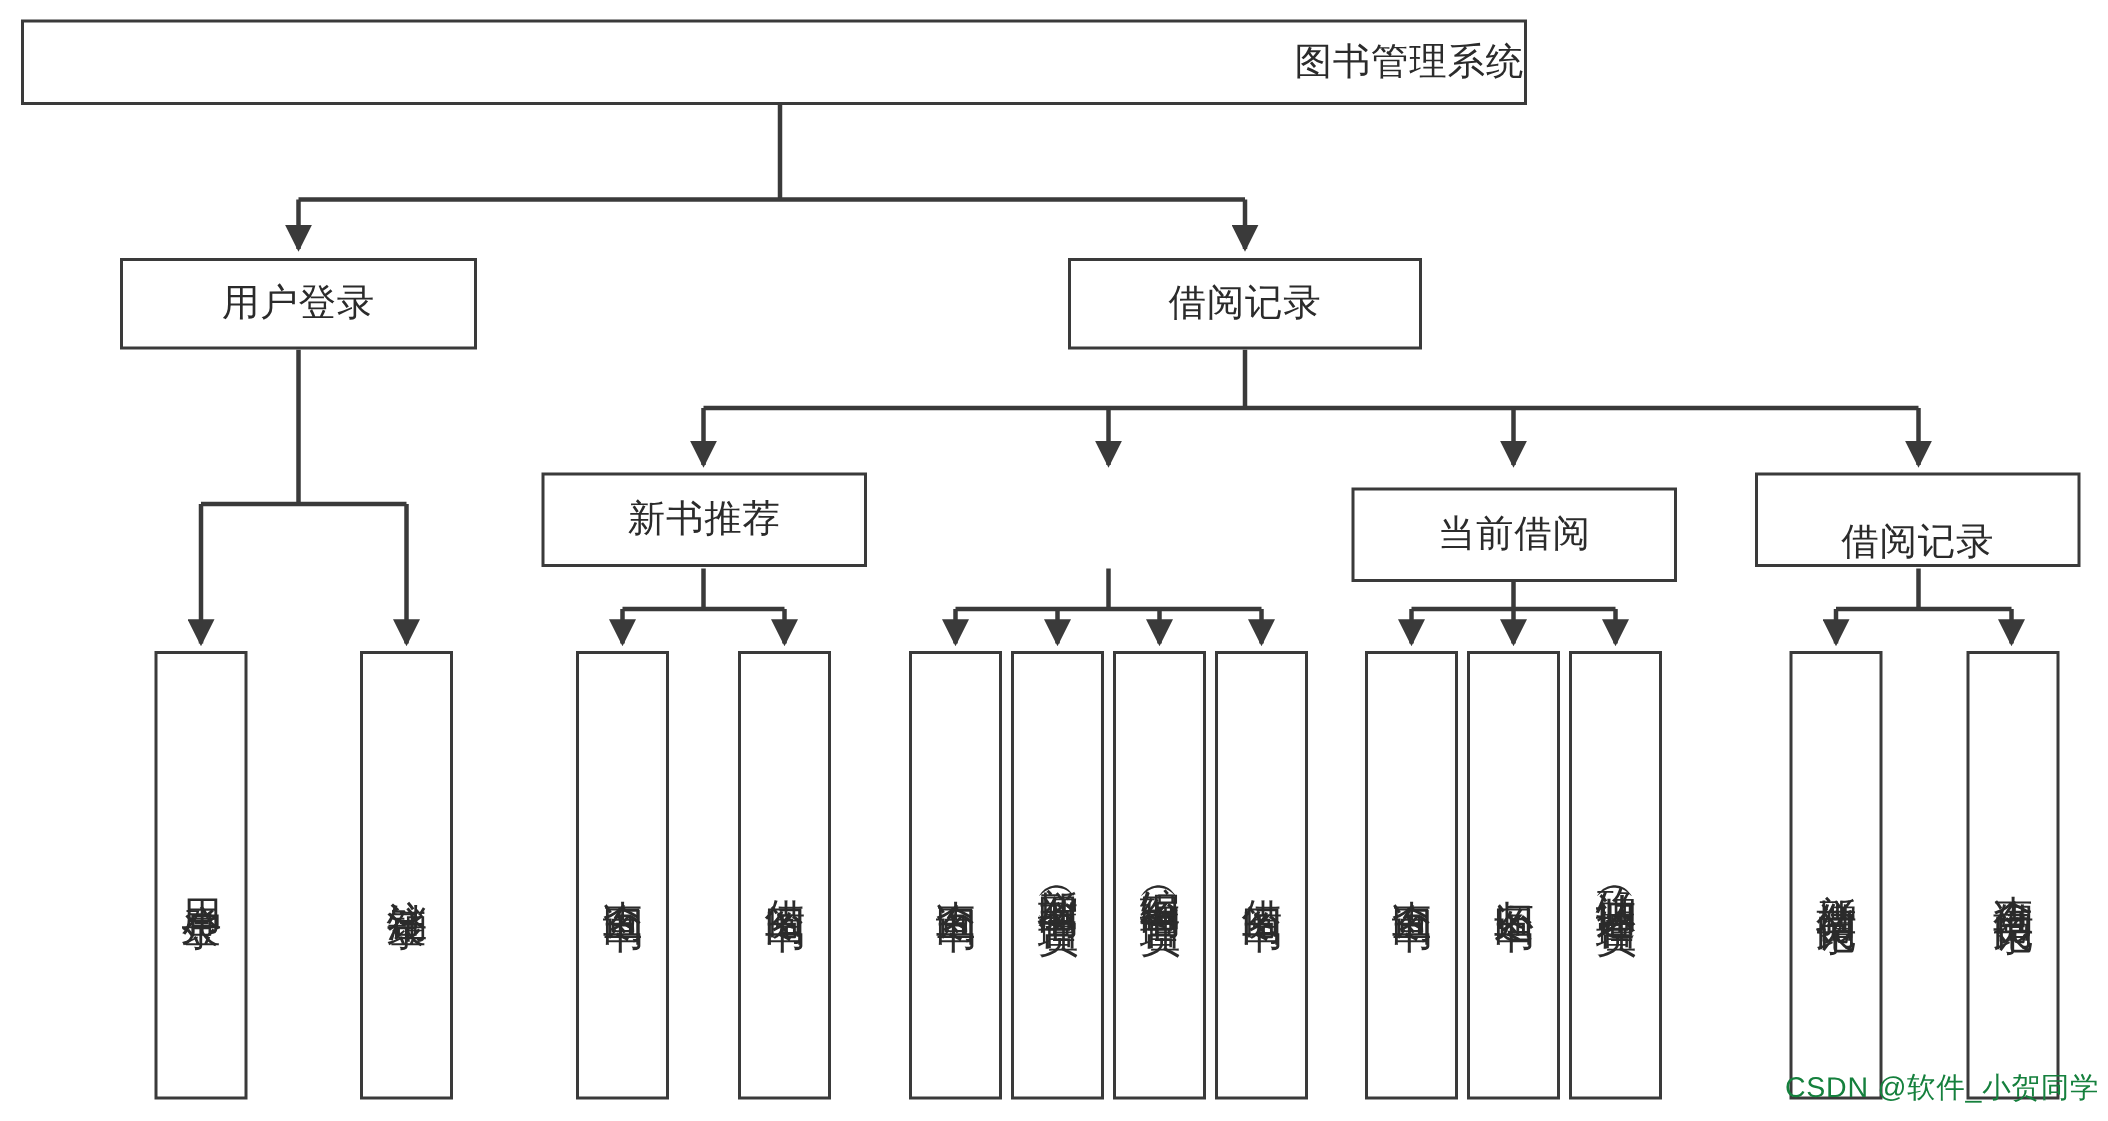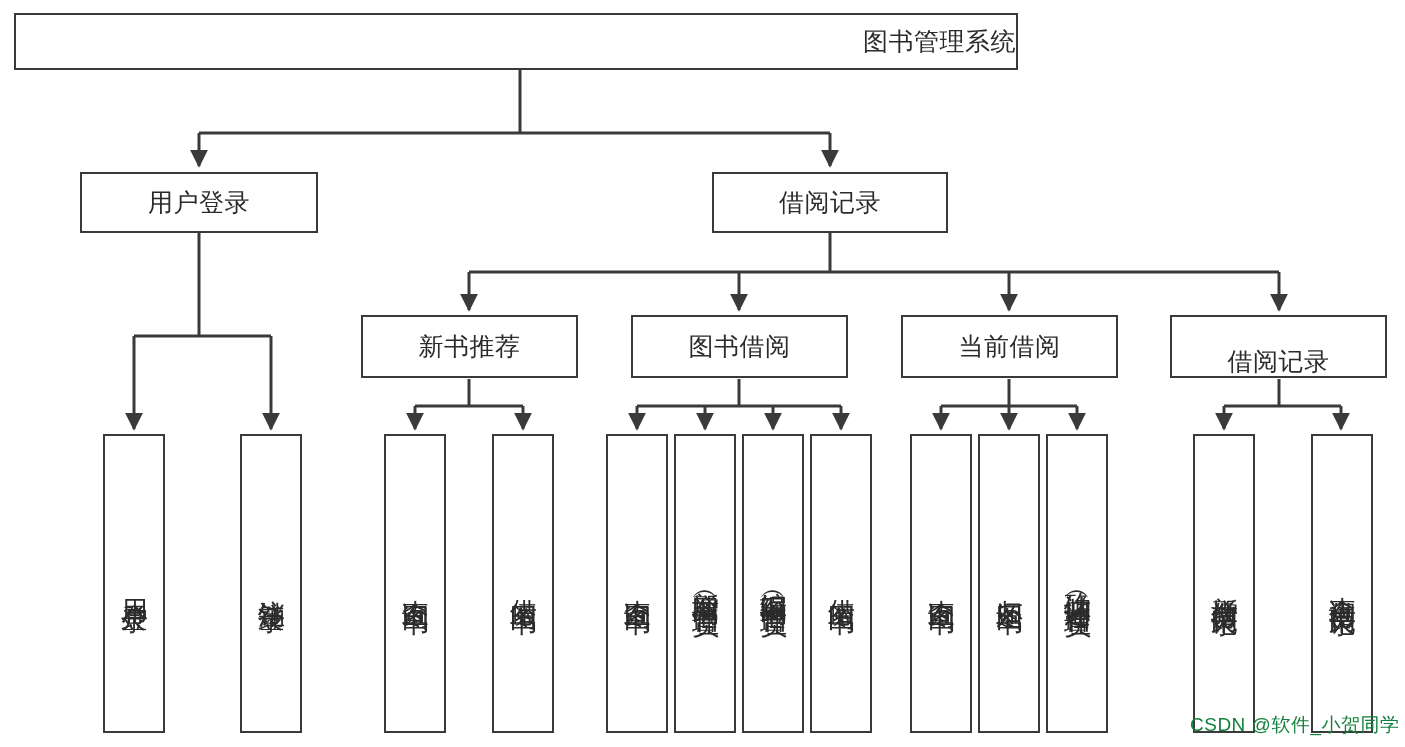--- a/index.html
+++ b/index.html
@@ -135,24 +135,21 @@
   <div class="node horizontal" style="left:80px; top:172px; width:238px; height:61px;">
     <span class="node-label">用户登录</span>
   </div>
   <div class="node horizontal" style="left:712px; top:172px; width:236px; height:61px;">
     <span class="node-label">借阅记录</span>
   </div>
 
   <div class="node horizontal" style="left:361px; top:315px; width:217px; height:63px;">
     <span class="node-label">新书推荐</span>
   </div>
-  <div class="node horizontal" style="left:631px; top:315px; width:217px; height:63px;">
-    <span class="node-label">图书借阅</span>
-  </div>
-  <div class="node horizontal" style="left:901px; top:315px; width:217px; height:63px;">
+  <div class="node horizontal" style="left:901px; top:325px; width:217px; height:63px;">
     <span class="node-label">当前借阅</span>
   </div>
   <div class="node horizontal" style="left:1170px; top:315px; width:217px; height:63px;align-items:flex-end;">
     <span class="node-label">借阅记录</span>
   </div>
 
   <div class="node vertical" style="left:103px; top:434px; width:62px; height:299px;">
     <span class="node-label">用户登录</span>
   </div>
   <div class="node vertical" style="left:240px; top:434px; width:62px; height:299px;">

